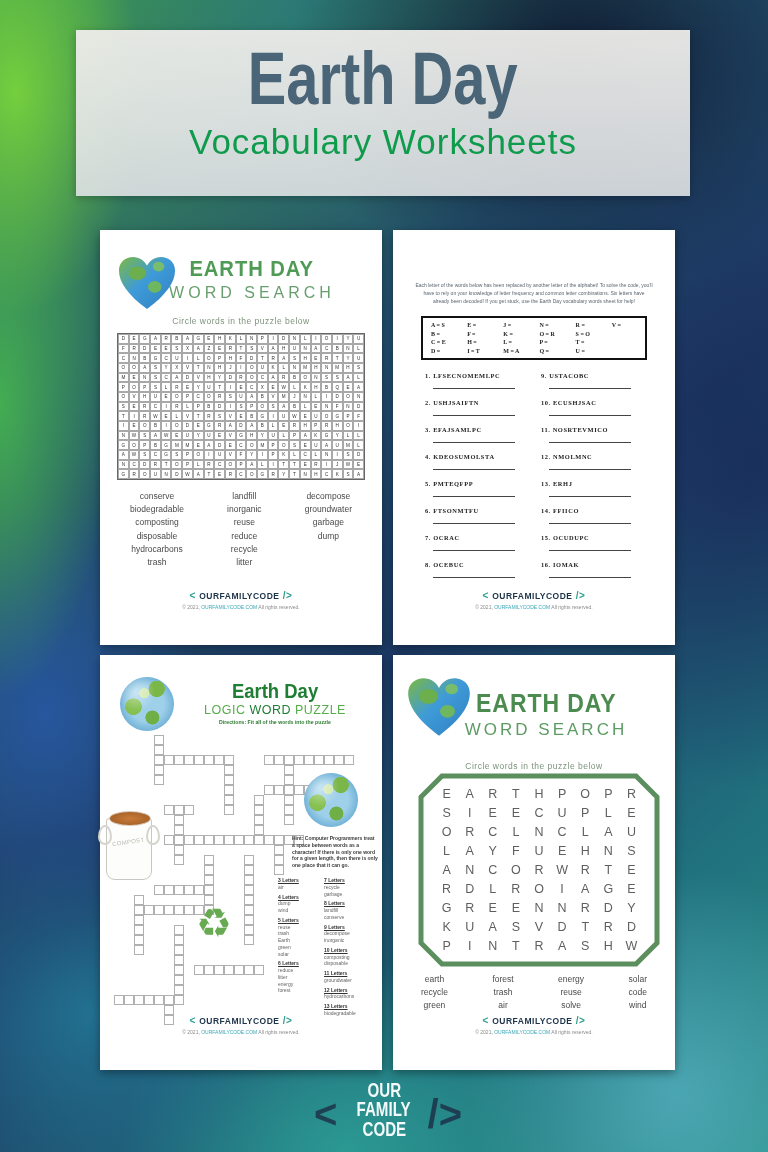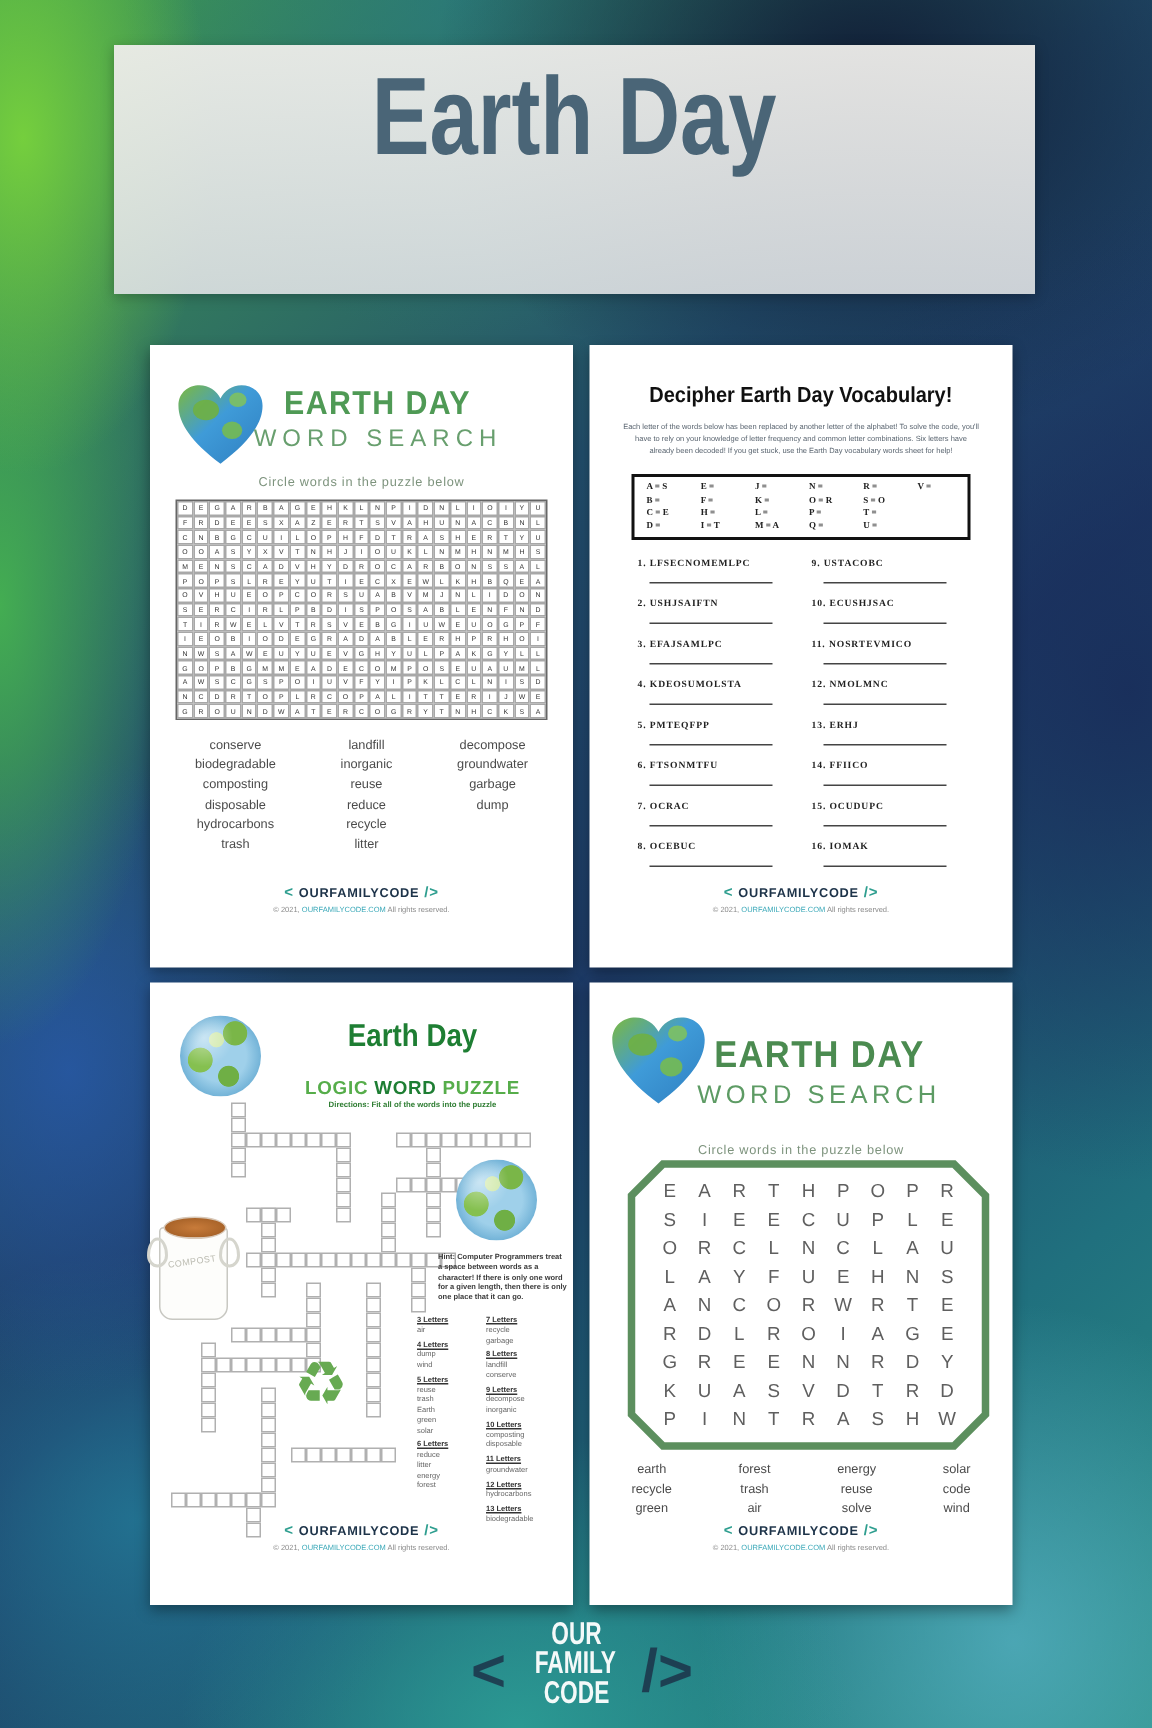--- a/index.html
+++ b/index.html
@@ -67,21 +67,21 @@
   .key-cell{font-family:"Liberation Serif",serif;font-size:6px;font-weight:bold;color:#222;}
   .dec-cols{position:absolute;top:142px;display:flex;flex-direction:column;}
   #dec-left{left:32px;width:104px;} #dec-right{left:148px;width:110px;}
   .dec-item{height:27px;}
   .dec-word{font-family:"Liberation Serif",serif;font-size:6.4px;font-weight:bold;letter-spacing:.6px;color:#222;}
   .dec-line{margin-top:9px;margin-left:8px;width:82px;border-bottom:1.3px solid #444;}
   
   #page-bl .ws-head{left:82px;top:24px;width:186px;}
   .lg-title{font-size:21px;font-weight:bold;color:#1e7e33;}
   .lg-title span{display:inline-block;transform:scaleX(.88);}
-  .lg-sub{font-size:12.5px;font-weight:bold;letter-spacing:.5px;margin-top:15px;}
+  .lg-sub{font-size:12.5px;font-weight:normal;letter-spacing:.5px;}
   .lg-sub .lt{color:#56ad4a;} .lg-sub .dk{color:#1e7e33;}
   .lg-dir{margin-top:2px;font-size:5.2px;font-weight:bold;color:#2e7d32;}
   #crossword{position:absolute;left:14px;top:80px;width:252px;height:292px;}
   .cw-cell{position:absolute;width:10px;height:10px;box-sizing:border-box;border:1px solid #b0b0b0;background:#fff;}
   .hint{position:absolute;left:192px;top:180px;width:86px;font-size:5px;font-weight:bold;color:#3a3a3a;line-height:1.35;}
   .lg-lists{position:absolute;top:222px;display:flex;flex-direction:column;}
   #lg-left{left:178px;width:42px;} #lg-right{left:224px;width:54px;}
   .lg-group{margin-bottom:3px;}
   .lg-head{font-size:5px;font-weight:bold;color:#333;text-decoration:underline;line-height:1.35;}
   .lg-word{font-size:5px;color:#666;line-height:1.35;}
@@ -110,20 +110,21 @@
   .site-logo .line{font-size:21px;font-weight:bold;line-height:.92;}
   .site-logo .line span{display:inline-block;transform:scaleX(.72);}
   .logo-br{position:absolute;top:12px;font-size:40px;font-weight:bold;color:rgba(27,42,66,.78);}
   .logo-br.l{left:2px;} .logo-br.r{right:-6px;}
 </style>
 </head>
 <body>
 
 <div class="banner">
   <div class="banner-title"><span>Earth Day</span></div>
+  <div class="banner-sub">Vocabulary Worksheets</div>
 </div>
 
 <div class="page" id="page-tl">
   <svg class="heart" style="left:16px;top:24px" width="62" height="58" viewBox="0 0 64 60">
     <defs>
         <linearGradient id="hg1" x1="0" y1="0" x2="1" y2="1">
       <stop offset="0" stop-color="#7cb93f"></stop>
           <stop offset="0.45" stop-color="#3f9bd8"></stop>
           <stop offset="1" stop-color="#2f7fc1"></stop>
         </linearGradient>
@@ -509,21 +510,20 @@
         <div>dump</div>
       </div>
     </div>
   <div class="ws-footer">
       <div class="ws-brand"><span class="br">&lt; </span><span>OURFAMILYCODE</span><span class="br"> /&gt;</span></div>
       <div class="ws-copy"><span>© 2021, </span><span class="copy-link">OURFAMILYCODE.COM</span><span> All rights reserved.</span></div>
     </div>
 </div>
 
 <div class="page" id="page-tr">
-  <div class="dec-title"><span>Decipher Earth Day Vocabulary!</span></div>
   <div class="dec-instr">Each letter of the words below has been replaced by another letter of the alphabet! To solve the code, you'll have to rely on your knowledge of letter frequency and common letter combinations. Six letters have already been decoded! If you get stuck, use the Earth Day vocabulary words sheet for help!</div>
   <div id="cipher-key">
       <span class="key-cell">A = S</span>
       <span class="key-cell">E =</span>
       <span class="key-cell">J =</span>
       <span class="key-cell">N =</span>
       <span class="key-cell">R =</span>
       <span class="key-cell">V =</span>
       <span class="key-cell">B =</span>
       <span class="key-cell">F =</span>

